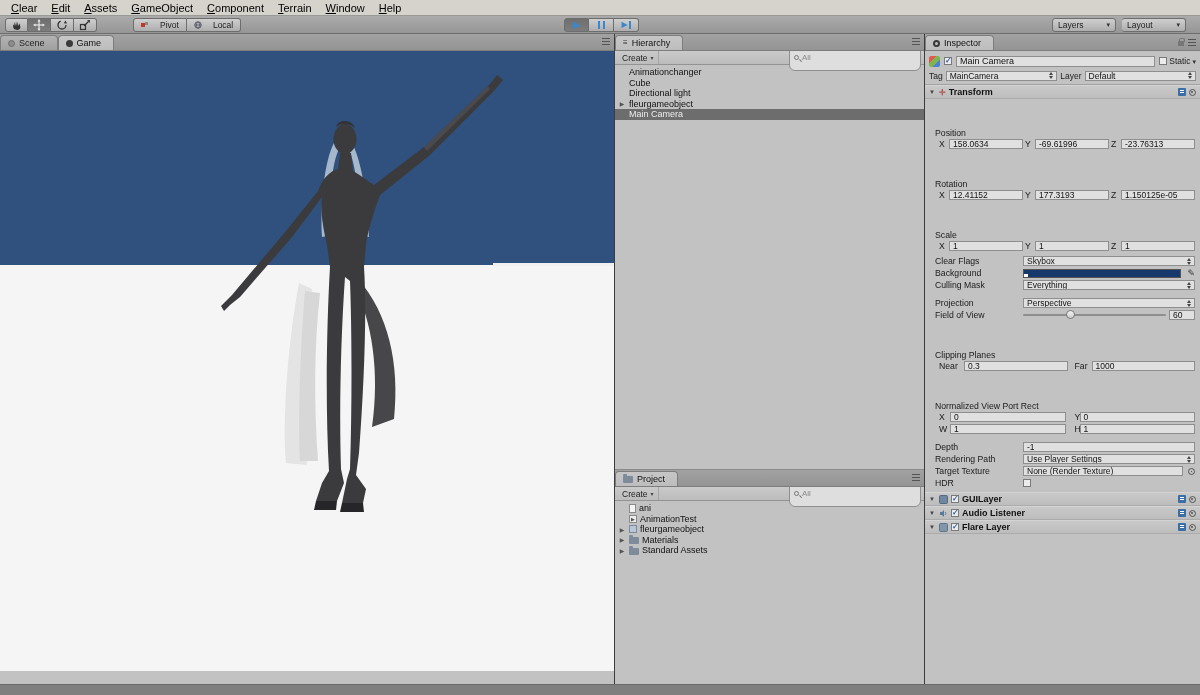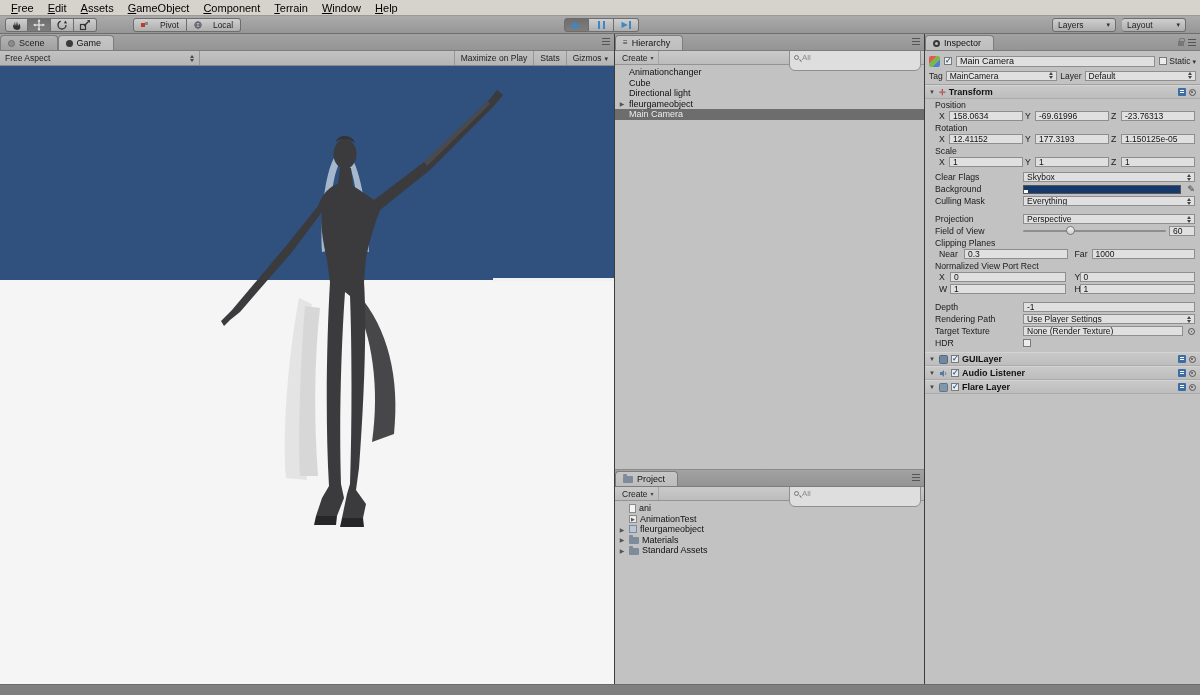--- a/index.html
+++ b/index.html
@@ -136,21 +136,21 @@
   .row .lbl { width:88px; flex:none; }
   .row .ctrl { flex:1; display:flex; align-items:center; gap:3px; }
   .field { background:#e0e0e0; border:1px solid #8e8e8e; height:10px; display:flex; align-items:center;
            padding:0 3px; font-size:8.5px; color:#111; flex:1; min-width:0; white-space:nowrap; overflow:hidden; }
   .popup { justify-content:space-between; }
   .popup-arrow { display:flex; flex-direction:column; gap:1px; margin-left:3px; flex:none; }
   .popup-arrow::before { content:""; border-left:2.5px solid transparent; border-right:2.5px solid transparent; border-bottom:3px solid #444; }
   .popup-arrow::after  { content:""; border-left:2.5px solid transparent; border-right:2.5px solid transparent; border-top:3px solid #444; }
   .axis { width:8px; flex:none; text-align:left; }
   .triplet { display:flex; flex:1; gap:2px; align-items:center; padding-left:4px; }
-  .subhead { padding-left:10px; height:11px; display:flex; align-items:center; font-size:8.7px; color:#1a1a1a; }
+  .subhead { padding-left:10px; height:11px; display:flex; align-items:center; font-size:8.7px; color:#1a1a1a;margin-top:28px; }
   .swatch { flex:1; height:9px; border:1px solid #555; position:relative; }
   .swatch::after { content:""; position:absolute; left:0; bottom:0; width:4px; height:3px; background:#fff; }
   .dropper { font-size:9px; color:#333; margin-left:3px; }
   .slider { flex:1; height:10px; position:relative; }
   .slider .track { position:absolute; left:0; right:0; top:4px; height:2px; background:#8e8e8e; border-radius:1px; }
   .slider .knob { position:absolute; top:0; left:30%; width:9px; height:9px; background:linear-gradient(#f2f2f2,#cfcfcf);
                   border:1px solid #777; border-radius:50%; }
   .fov-val { width:26px; flex:none; }
   .target-circle { width:7px; height:7px; border:1px solid #555; border-radius:50%; position:relative; margin-left:2px; flex:none; }
   .target-circle::after { content:""; position:absolute; left:2px; top:2px; width:1px; height:1px; background:#555; }
@@ -162,21 +162,21 @@
 
   
   .ticon { display:block; }
 </style>
 </head>
 <body>
 
 <div id="app">
 
   <div class="menubar">
-    <span class="menu-item">Free</span>
+    <span class="menu-item">Clear</span>
     <span class="menu-item">Edit</span>
     <span class="menu-item">Assets</span>
     <span class="menu-item">GameObject</span>
     <span class="menu-item">Component</span>
     <span class="menu-item">Terrain</span>
     <span class="menu-item">Window</span>
     <span class="menu-item">Help</span>
   </div>
 
   <div class="toolbar">
@@ -259,38 +259,20 @@
         <div class="tab">
           <span class="dot-icon"></span>
           <span>Scene</span>
         </div>
         <div class="tab active">
           <span class="game-icon"></span>
           <span>Game</span>
         </div>
         <div class="tabbar-icons">
           <span class="hamburger"></span>
-        </div>
-      </div>
-      <div class="gv-toolbar">
-        <div class="gv-aspect">
-          <span>Free Aspect</span>
-          <span class="popup-arrow"></span>
-        </div>
-        <div class="gv-right">
-          <div class="gv-btn">
-              <span>Maximize on Play</span>
-            </div>
-          <div class="gv-btn">
-              <span>Stats</span>
-            </div>
-          <div class="gv-btn">
-              <span>Gizmos</span>
-              <span class="dd-arrow"></span>
-            </div>
         </div>
       </div>
       <div class="viewport">
         <svg width="615" height="620" viewBox="0 0 615 620" preserveAspectRatio="none">
 
           <rect x="0" y="0" width="615" height="214" fill="#30507d"></rect>
 
           <rect x="0" y="214" width="615" height="406" fill="#f5f5f5"></rect>
           <rect x="493" y="212" width="122" height="3" fill="#f0f0f0"></rect>
 

